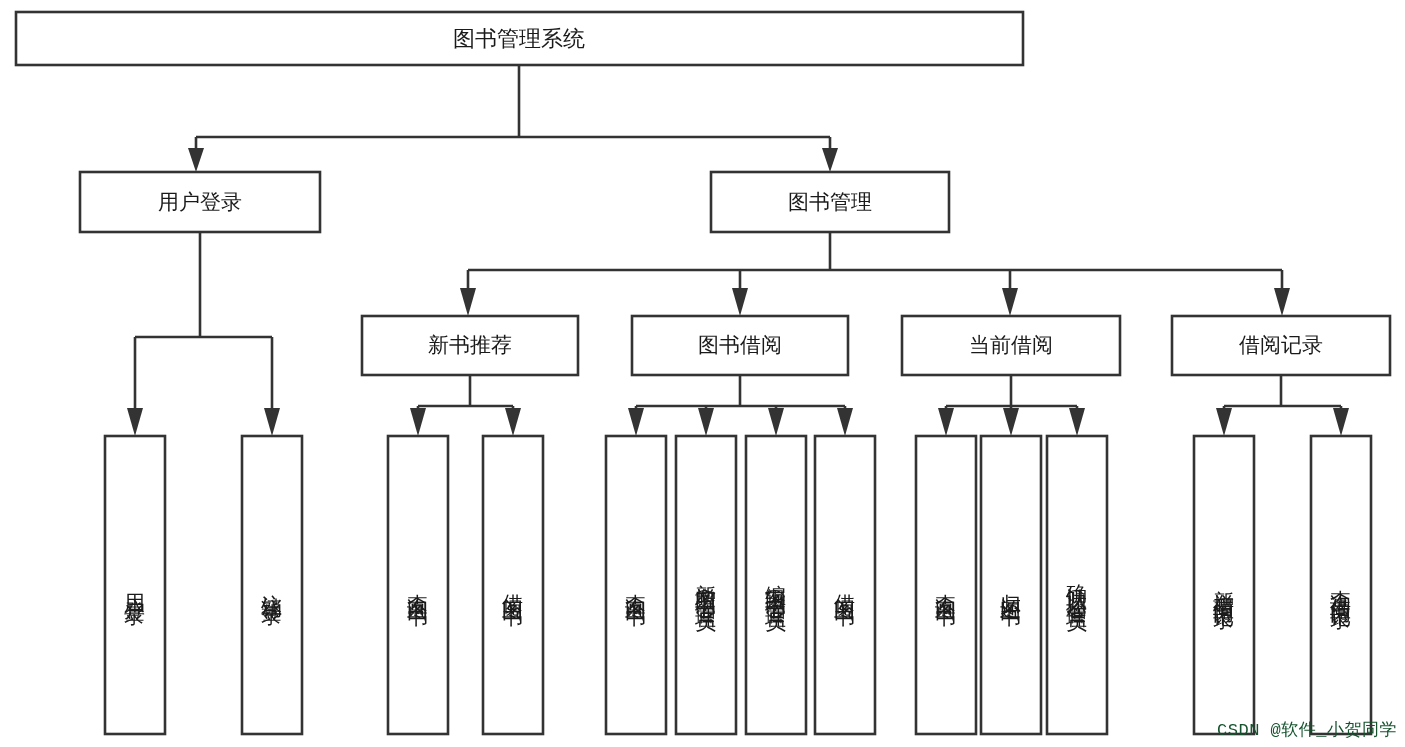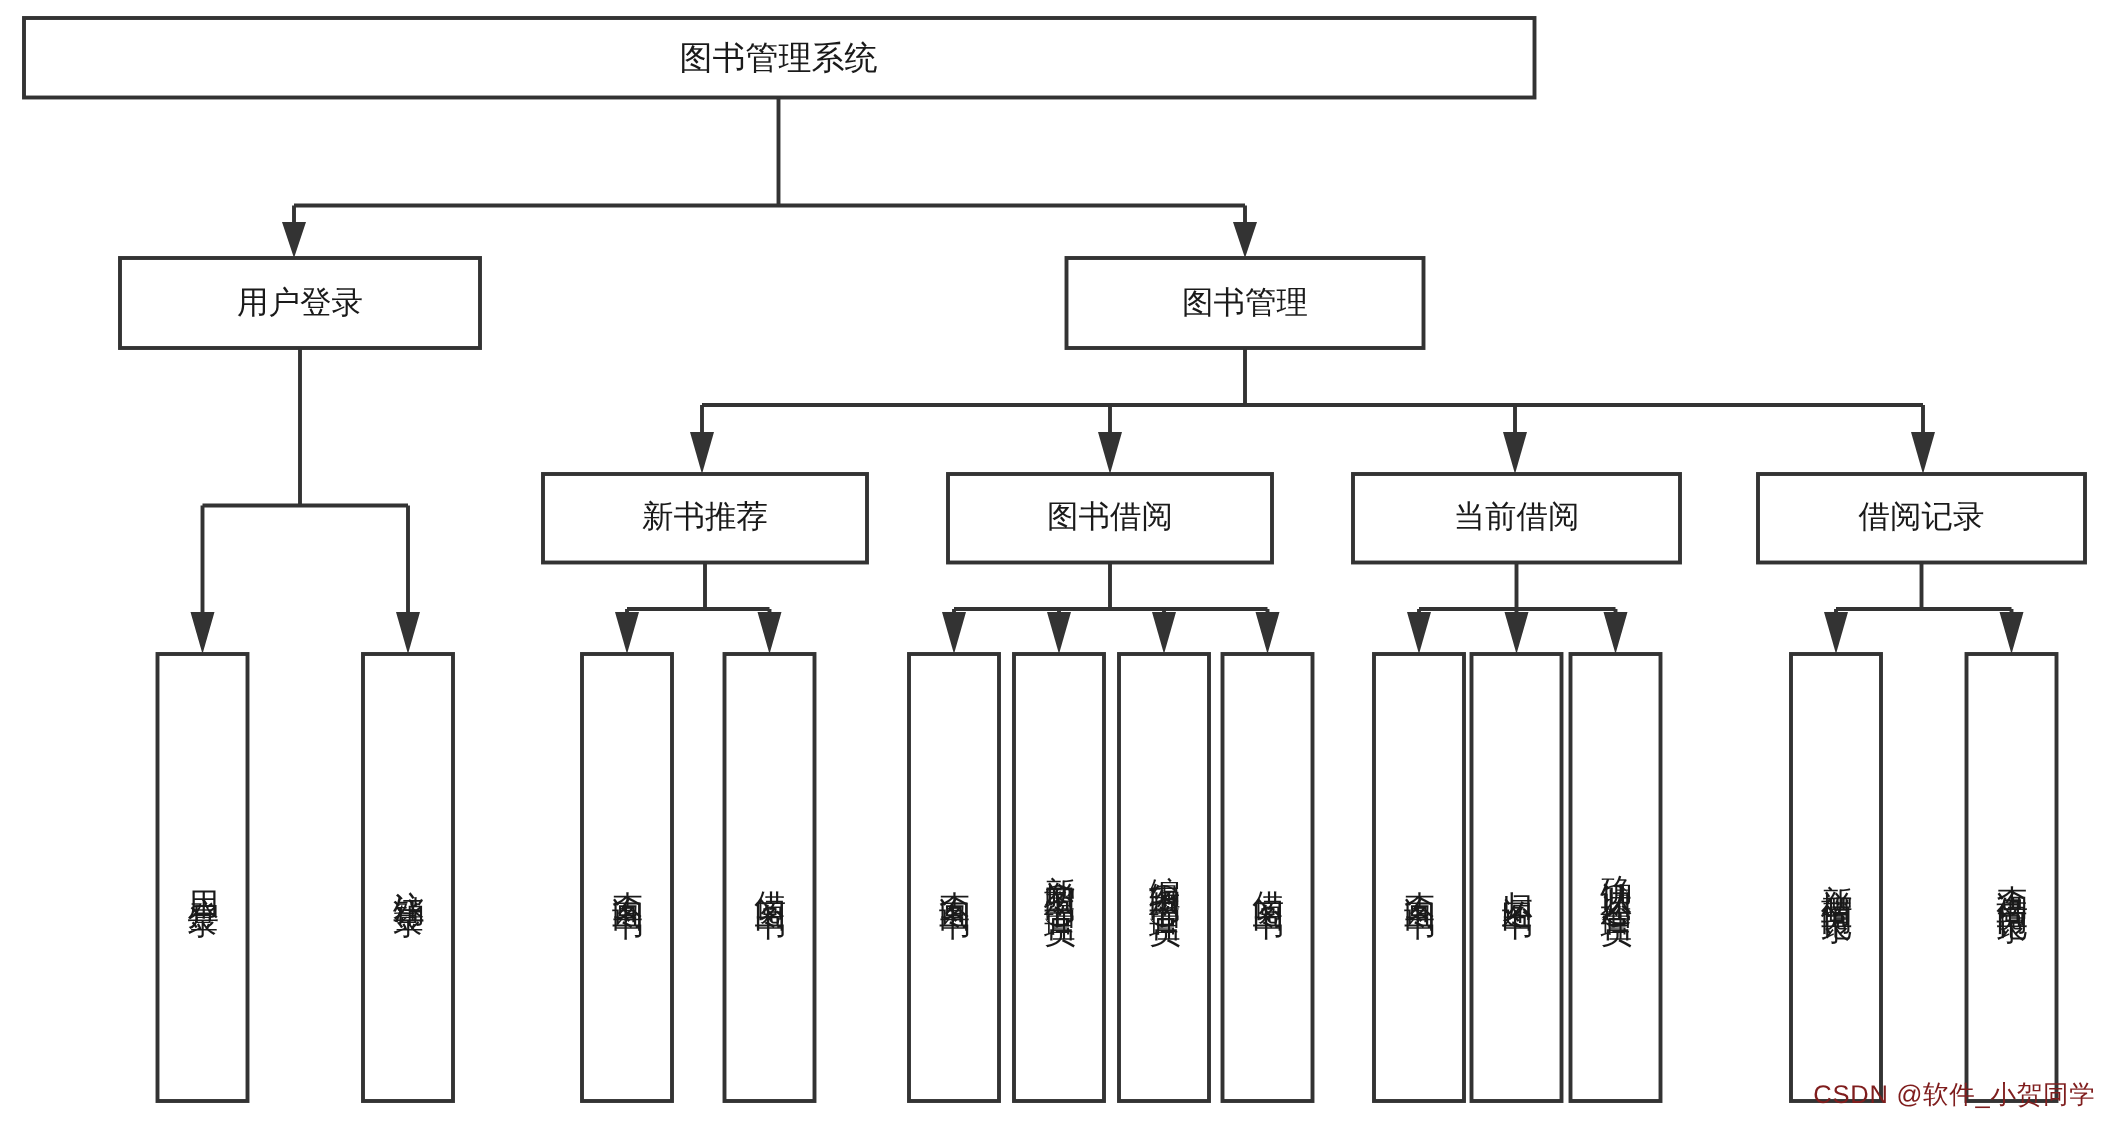--- a/index.html
+++ b/index.html
@@ -64,23 +64,23 @@
     display: flex;
     align-items: center;
     justify-content: center;
     white-space: nowrap;
     pointer-events: none;
   }
   #watermark {
     position: absolute;
     right: 8px;
     bottom: 6px;
-    font-family: Liberation Sans, sans-serif;
+    font-family: Liberation Mono, monospace;
     font-size: 17px;
-    color: #7f1d1d;
+    color: #14532d;
     letter-spacing: 0.5px;
     white-space: nowrap;
   }
 </style>
 </head>
 <body>
 
 <div id="diagram-root">
 
   <svg id="tree-svg" viewBox="0 0 1405 747">

